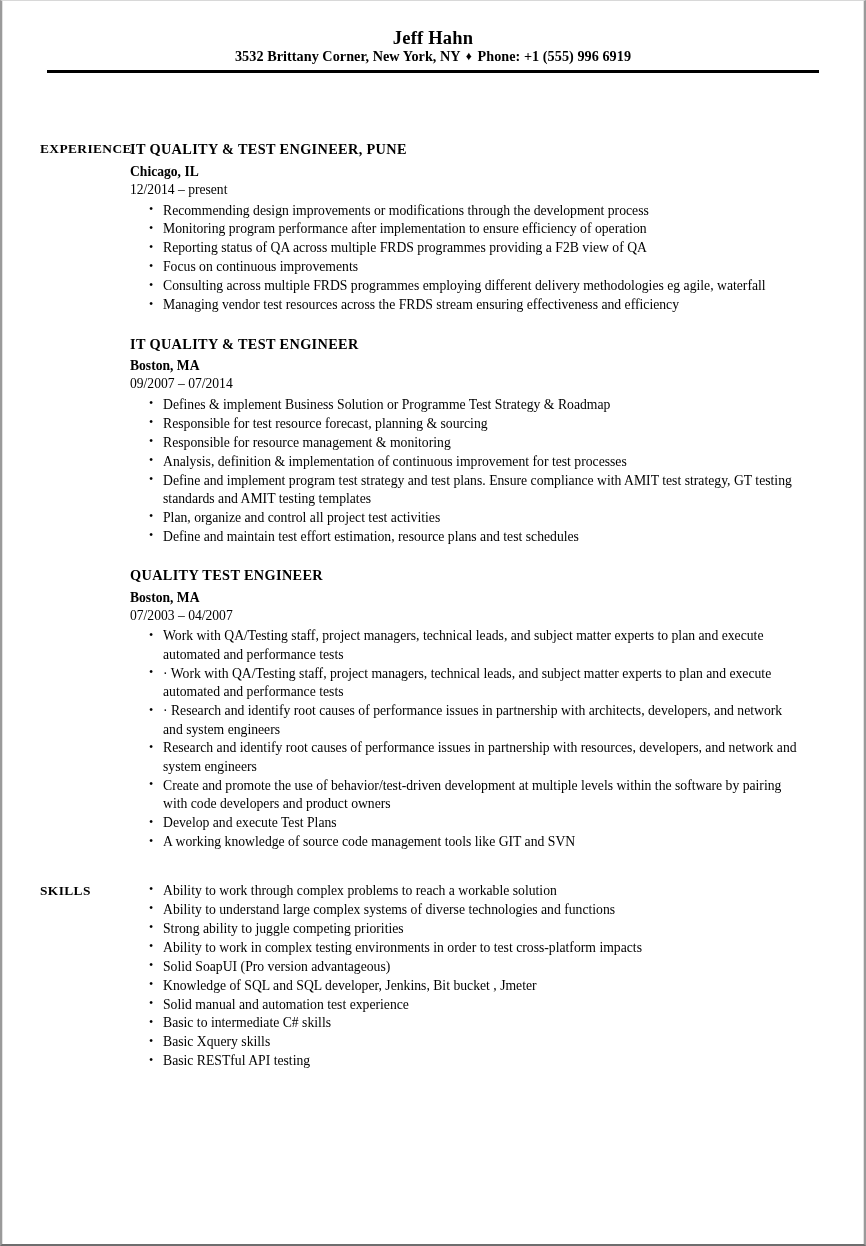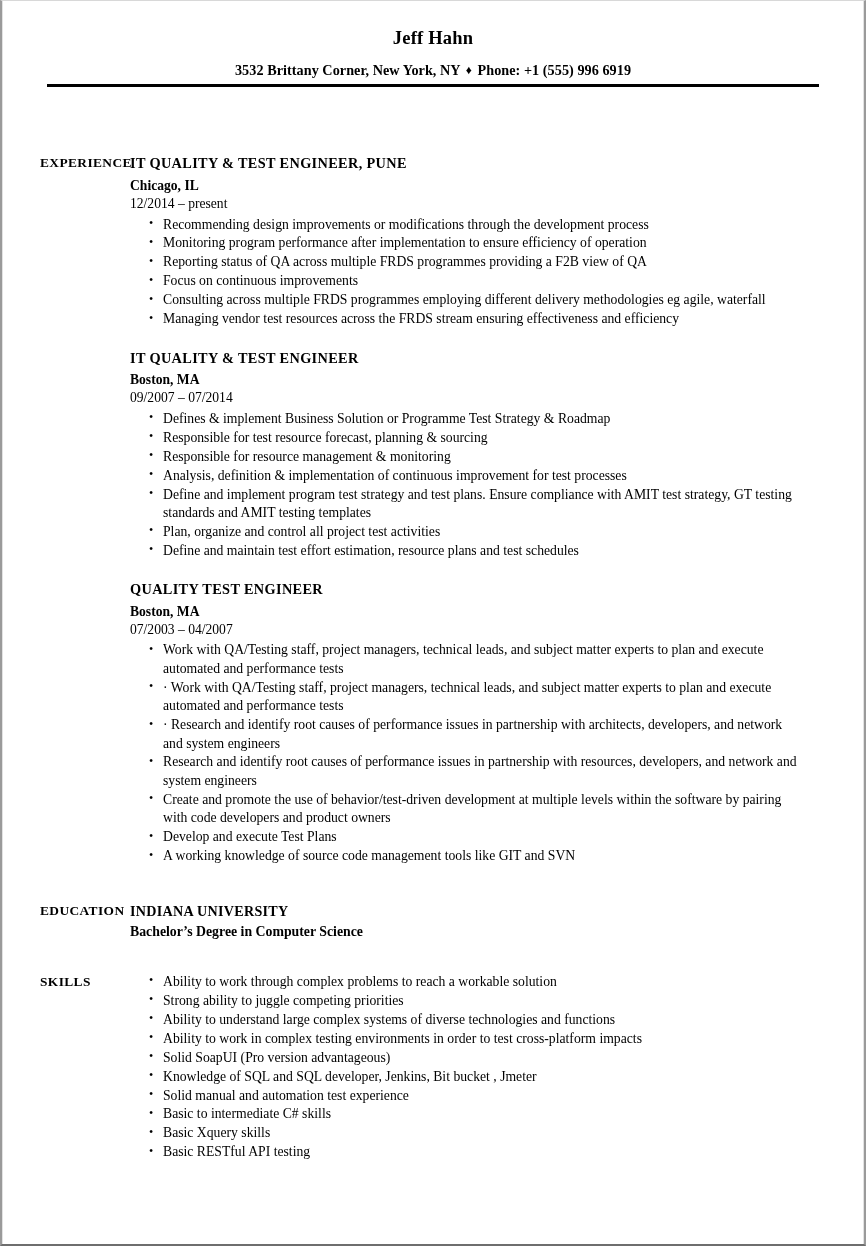--- a/index.html
+++ b/index.html
@@ -35,21 +35,20 @@
     padding-top: 27px;
     text-align: center;
   }
   .cand-name {
     font-size: 18.5px;
     font-weight: bold;
     letter-spacing: 0.2px;
     line-height: 1.1;
   }
   .contact-line {
-    margin-top: 14px;
     font-size: 14.2px;
     font-weight: bold;
     letter-spacing: 0.05px;
   }
   .diamond {
     font-size: 12px;
     vertical-align: 1px;
     padding: 0 2px;
   }
   .hrule {
@@ -205,37 +204,28 @@
               <li>Research and identify root causes of performance issues in partnership with resources, developers, and network and system engineers</li>
               <li>Create and promote the use of behavior/test-driven development at multiple levels within the software by pairing with code developers and product owners</li>
               <li>Develop and execute Test Plans</li>
               <li>A working knowledge of source code management tools like GIT and SVN</li>
             </ul>
           </div>
 
         </div>
       </div>
 
-      <div class="section sec-education">
-        <div class="sec-label">EDUCATION</div>
-        <div class="sec-body">
-          <div class="edu">
-            <div class="edu-name">INDIANA UNIVERSITY</div>
-            <div class="edu-degree">Bachelor’s Degree in Computer Science</div>
-          </div>
-        </div>
-      </div>
 
       <div class="section sec-skills">
         <div class="sec-label">SKILLS</div>
         <div class="sec-body">
           <ul class="bullets">
             <li>Ability to work through complex problems to reach a workable solution</li>
+            <li>Ability to understand large complex systems of diverse technologies and functions</li>
             <li>Strong ability to juggle competing priorities</li>
-            <li>Ability to understand large complex systems of diverse technologies and functions</li>
             <li>Ability to work in complex testing environments in order to test cross-platform impacts</li>
             <li>Solid SoapUI (Pro version advantageous)</li>
             <li>Knowledge of SQL and SQL developer, Jenkins, Bit bucket , Jmeter</li>
             <li>Solid manual and automation test experience</li>
             <li>Basic to intermediate C# skills</li>
             <li>Basic Xquery skills</li>
             <li>Basic RESTful API testing</li>
           </ul>
         </div>
       </div>

